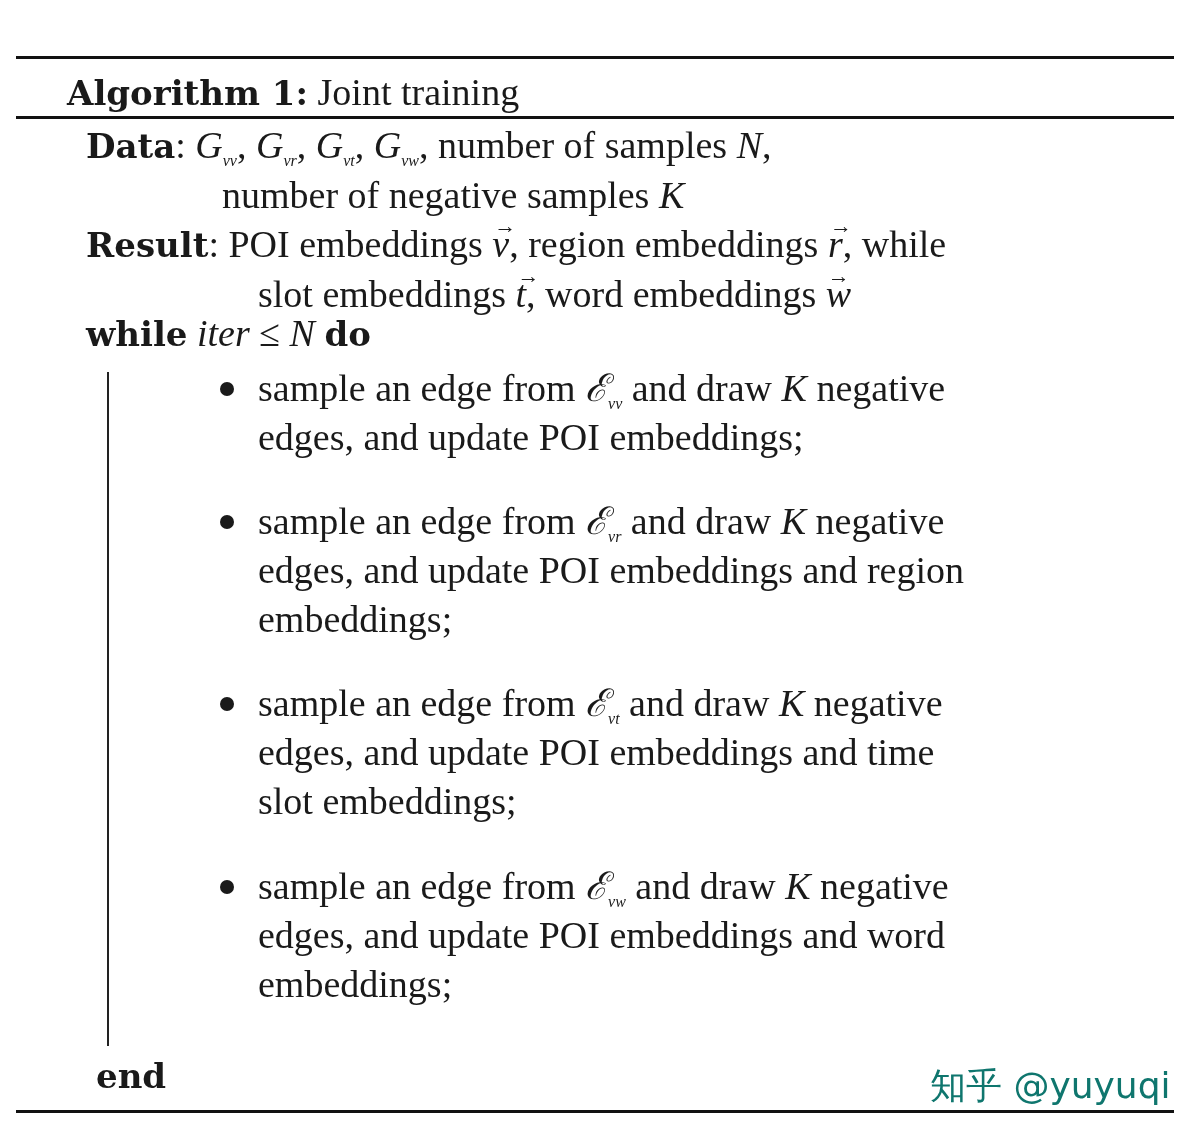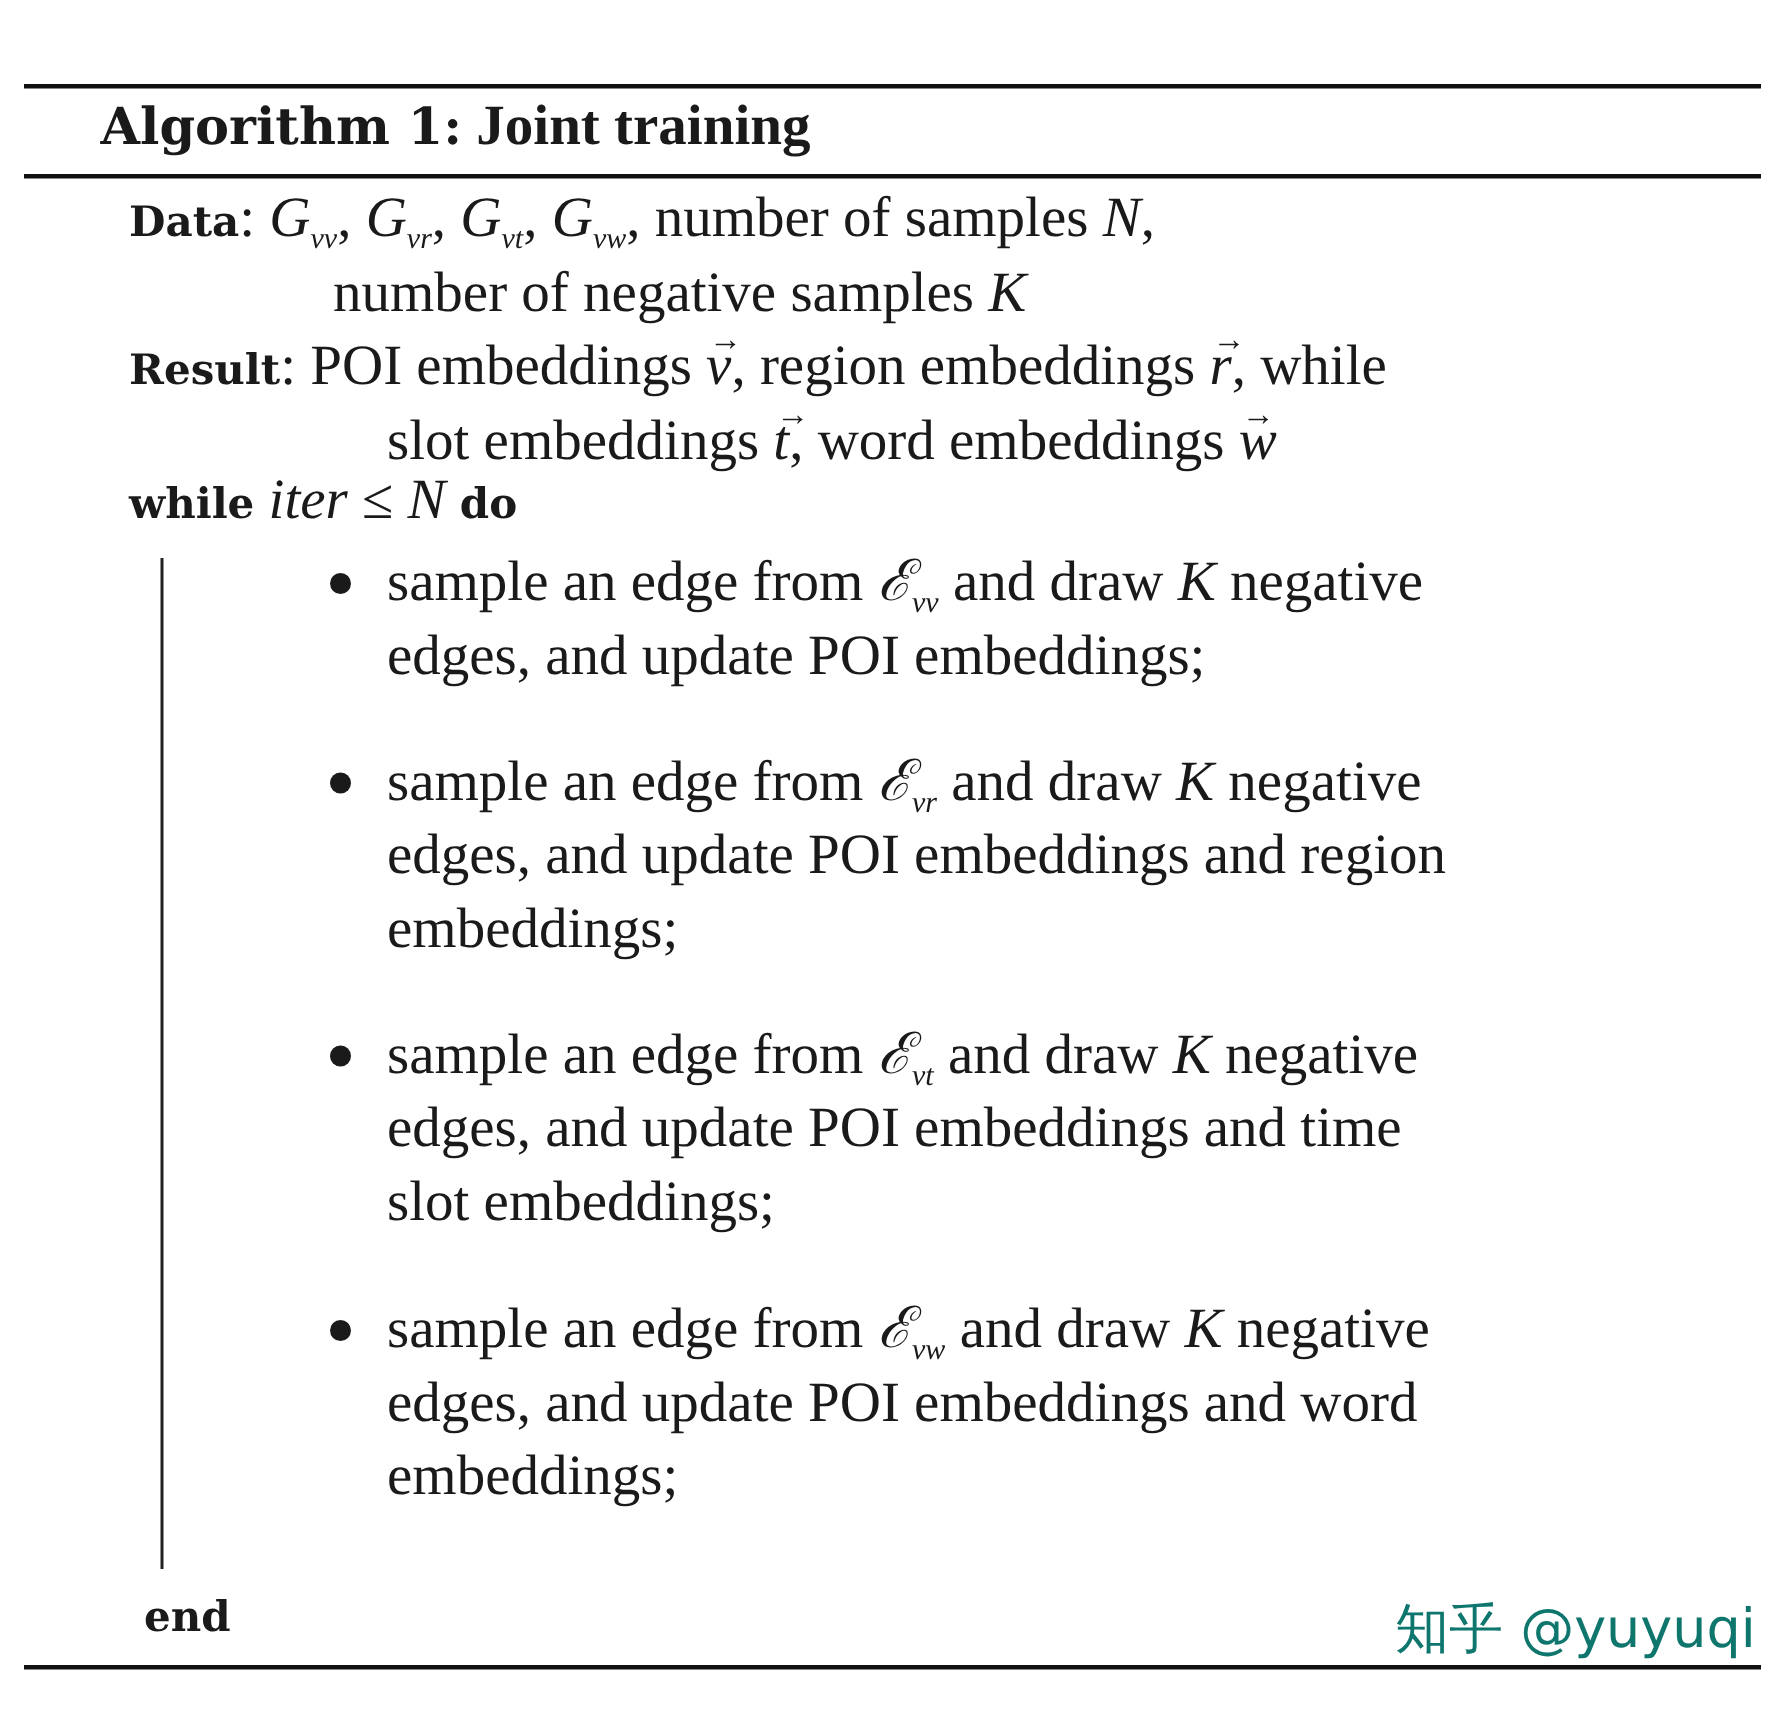--- a/index.html
+++ b/index.html
@@ -2,26 +2,26 @@
 <html><head>
 <meta charset="utf-8">
 <style>
   html, body { margin: 0; padding: 0; background: #ffffff; }
   body { width: 1188px; height: 1140px; position: relative; overflow: hidden;
          font-family: "DejaVu Serif", "Liberation Serif", serif; color: #1a1a1a; }
   .rule { position: absolute; left: 16px; width: 1158px; background: #111; }
   .rule-top { top: 56px; height: 3px; }
   .rule-mid { top: 116px; height: 3px; }
   .rule-bot { top: 1110px; height: 3px; }
-  .title { position: absolute; left: 67px; top: 62px; font-size: 38px; line-height: 44px; font-family: "Liberation Serif", serif; font-weight: bold; }
+  .title { position: absolute; left: 67px; top: 62px; font-size: 38px; line-height: 60px; font-family: "Liberation Serif", serif; }
   .title b { font-family: "DejaVu Serif", serif; font-size: 34px; }
   .line { position: absolute; font-size: 38px; line-height: 50px; white-space: nowrap; font-family: "Liberation Serif", serif; }
-  .kw { font-weight: bold; font-family: "DejaVu Serif", serif; font-size: 28px; }
+  .kw { font-weight: bold; font-family: "DejaVu Serif", serif; font-size: 34px; }
   i { font-style: italic; }
-  sub { font-size: 20px; vertical-align: -8px; font-style: italic; margin-top: 36px; }
+  sub { font-size: 16px; vertical-align: -8px; font-style: italic; margin-top: 36px; }
   .vec { position: relative; display: inline-block; font-style: italic; }
   .vec::before { content: "\2192"; position: absolute; left: 2px; top: -18px; font-size: 22px; font-style: normal; }
   .bar { position: absolute; left: 107px; top: 372px; width: 2px; height: 674px; background: #222; }
   .bullet { position: absolute; left: 220px; width: 14px; height: 14px; border-radius: 50%; background: #1a1a1a; }
   .watermark { position: absolute; left: 930px; top: 1062px; font-family: "DejaVu Sans", sans-serif; font-size: 36px; color: #0f766e; }
 </style>
 </head>
 <body>
 
 <div class="rule rule-top"></div>

